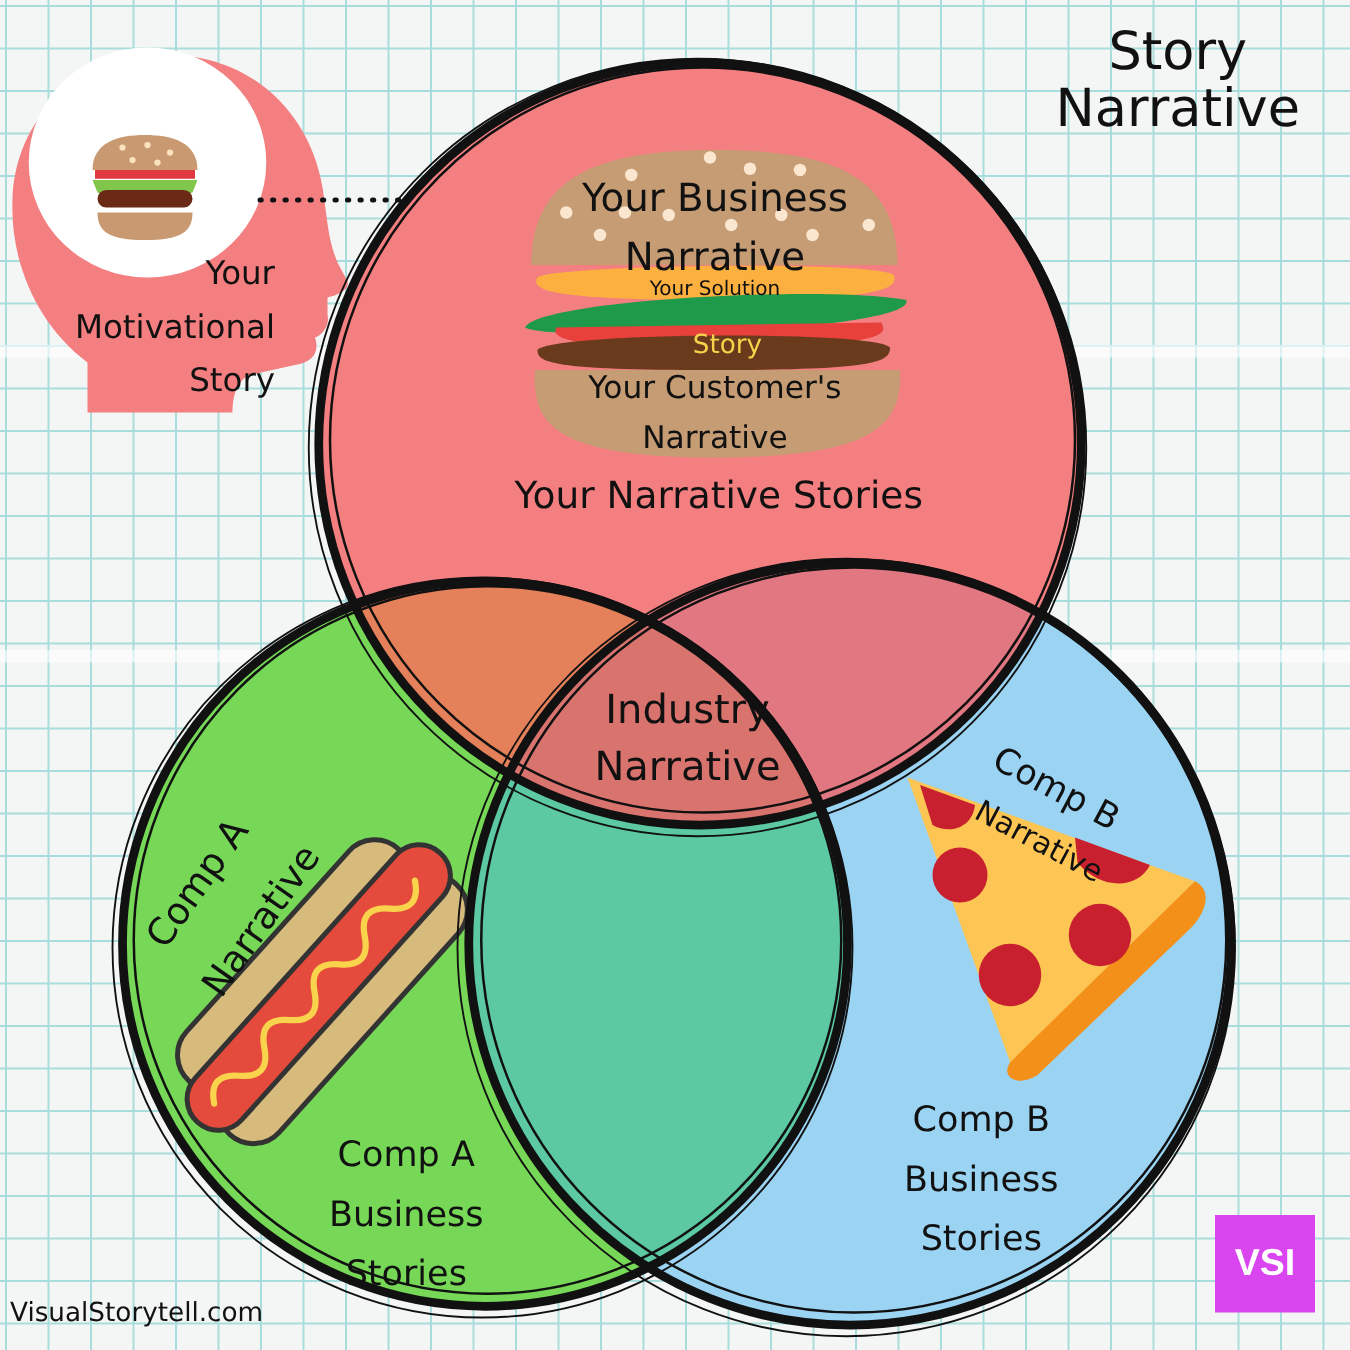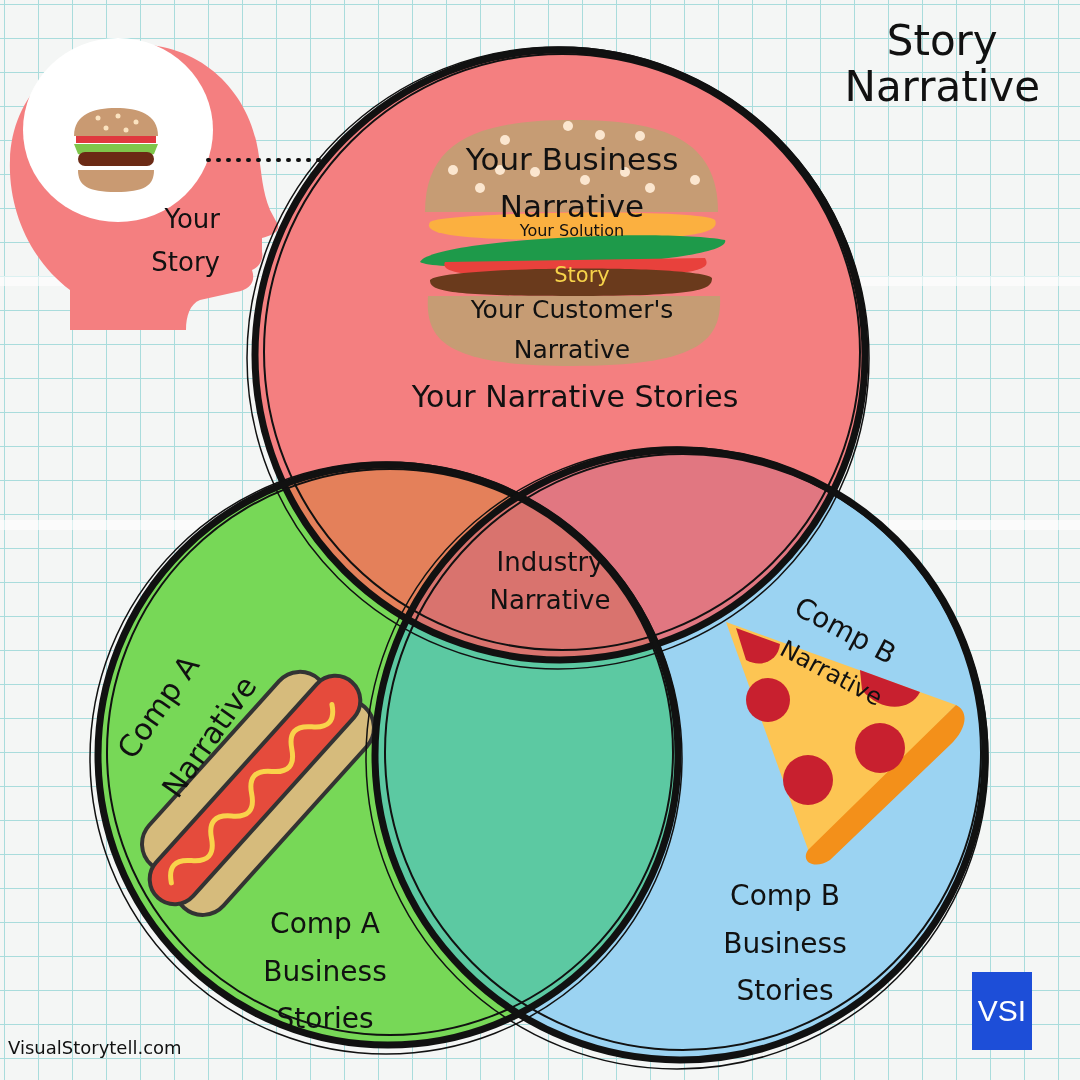--- a/index.html
+++ b/index.html
@@ -11,24 +11,24 @@
       linear-gradient(90deg, #a9dcdc 1.5px, transparent 1.5px);
     background-size:34px 34px;
     background-position:4px 4px;
     font-family:"DejaVu Sans", sans-serif;
   }
   .fold { position:absolute; left:0; width:1080px; height:10px; background:rgba(255,255,255,0.6); }
   svg.stage { position:absolute; left:0; top:0; }
   .lbl { position:absolute; color:#111; text-align:center; line-height:1.15; white-space:nowrap; font-family:"DejaVu Sans", sans-serif; }
   .title { right:40px; top:18px; font-size:42px; line-height:1.1; }
   .vsi {
-    position:absolute; left:972px; top:972px; width:60px; height:78px; background:#1d4ed8;
-    color:#fff; font-family:"Liberation Sans", sans-serif; font-size:30px; display:flex; align-items:center; justify-content:center;
+    position:absolute; left:972px; top:972px; width:80px; height:78px; background:#d946ef;
+    color:#fff; font-family:"Liberation Sans", sans-serif; font-size:30px; display:flex; align-items:center; justify-content:center;font-weight:bold;
   }
-  .url { left:8px; top:1038px; font-size:18px; }
+  .url { left:8px; top:1038px; font-size:21px; }
 </style>
 </head>
 <body>
 
 <div class="fold" style="top:276px"></div>
 <div class="fold" style="top:520px"></div>
 
 <svg class="stage" width="1080" height="1080" viewBox="0 0 1080 1080">
 
   <g>
@@ -123,36 +123,37 @@
   </g>
 </svg>
 
 <div class="lbl title">
   <div>Story</div>
   <div>Narrative</div>
 </div>
 
 <div class="lbl" style="left:40px; top:198px; width:180px; font-size:26px; line-height:1.65;text-align:right;">
   <div>Your</div>
+  <div>Motivational</div>
   <div>Story</div>
 </div>
 
 <div class="lbl" style="left:422px; top:136px; width:300px; font-size:31px; line-height:1.5;">
   <div>Your Business</div>
   <div>Narrative</div>
 </div>
 <div class="lbl" style="left:422px; top:222px; width:300px; font-size:16px;">Your Solution</div>
 <div class="lbl" style="left:422px; top:263px; width:320px; font-size:21px; color:#f6d24a;">Story</div>
 <div class="lbl" style="left:412px; top:290px; width:320px; font-size:25px; line-height:1.6;">
   <div>Your Customer's</div>
   <div>Narrative</div>
 </div>
 <div class="lbl" style="left:360px; top:380px; width:430px; font-size:30px;">Your Narrative Stories</div>
 
-<div class="lbl" style="left:450px; top:544px; width:200px; font-size:26px; line-height:1.45;">
+<div class="lbl" style="left:450px; top:544px; width:200px; font-size:32px; line-height:1.45;">
   <div>Industry</div>
   <div>Narrative</div>
 </div>
 
 <div class="lbl" style="left:100px; top:690px; font-size:30px; transform:rotate(-55deg); transform-origin:center;">Comp A</div>
 <div class="lbl" style="left:140px; top:720px; font-size:30px; transform:rotate(-55deg); transform-origin:center;">Narrative</div>
 <div class="lbl" style="left:235px; top:900px; width:180px; font-size:28px; line-height:1.7;">
   <div>Comp A</div>
   <div>Business</div>
   <div>Stories</div>

